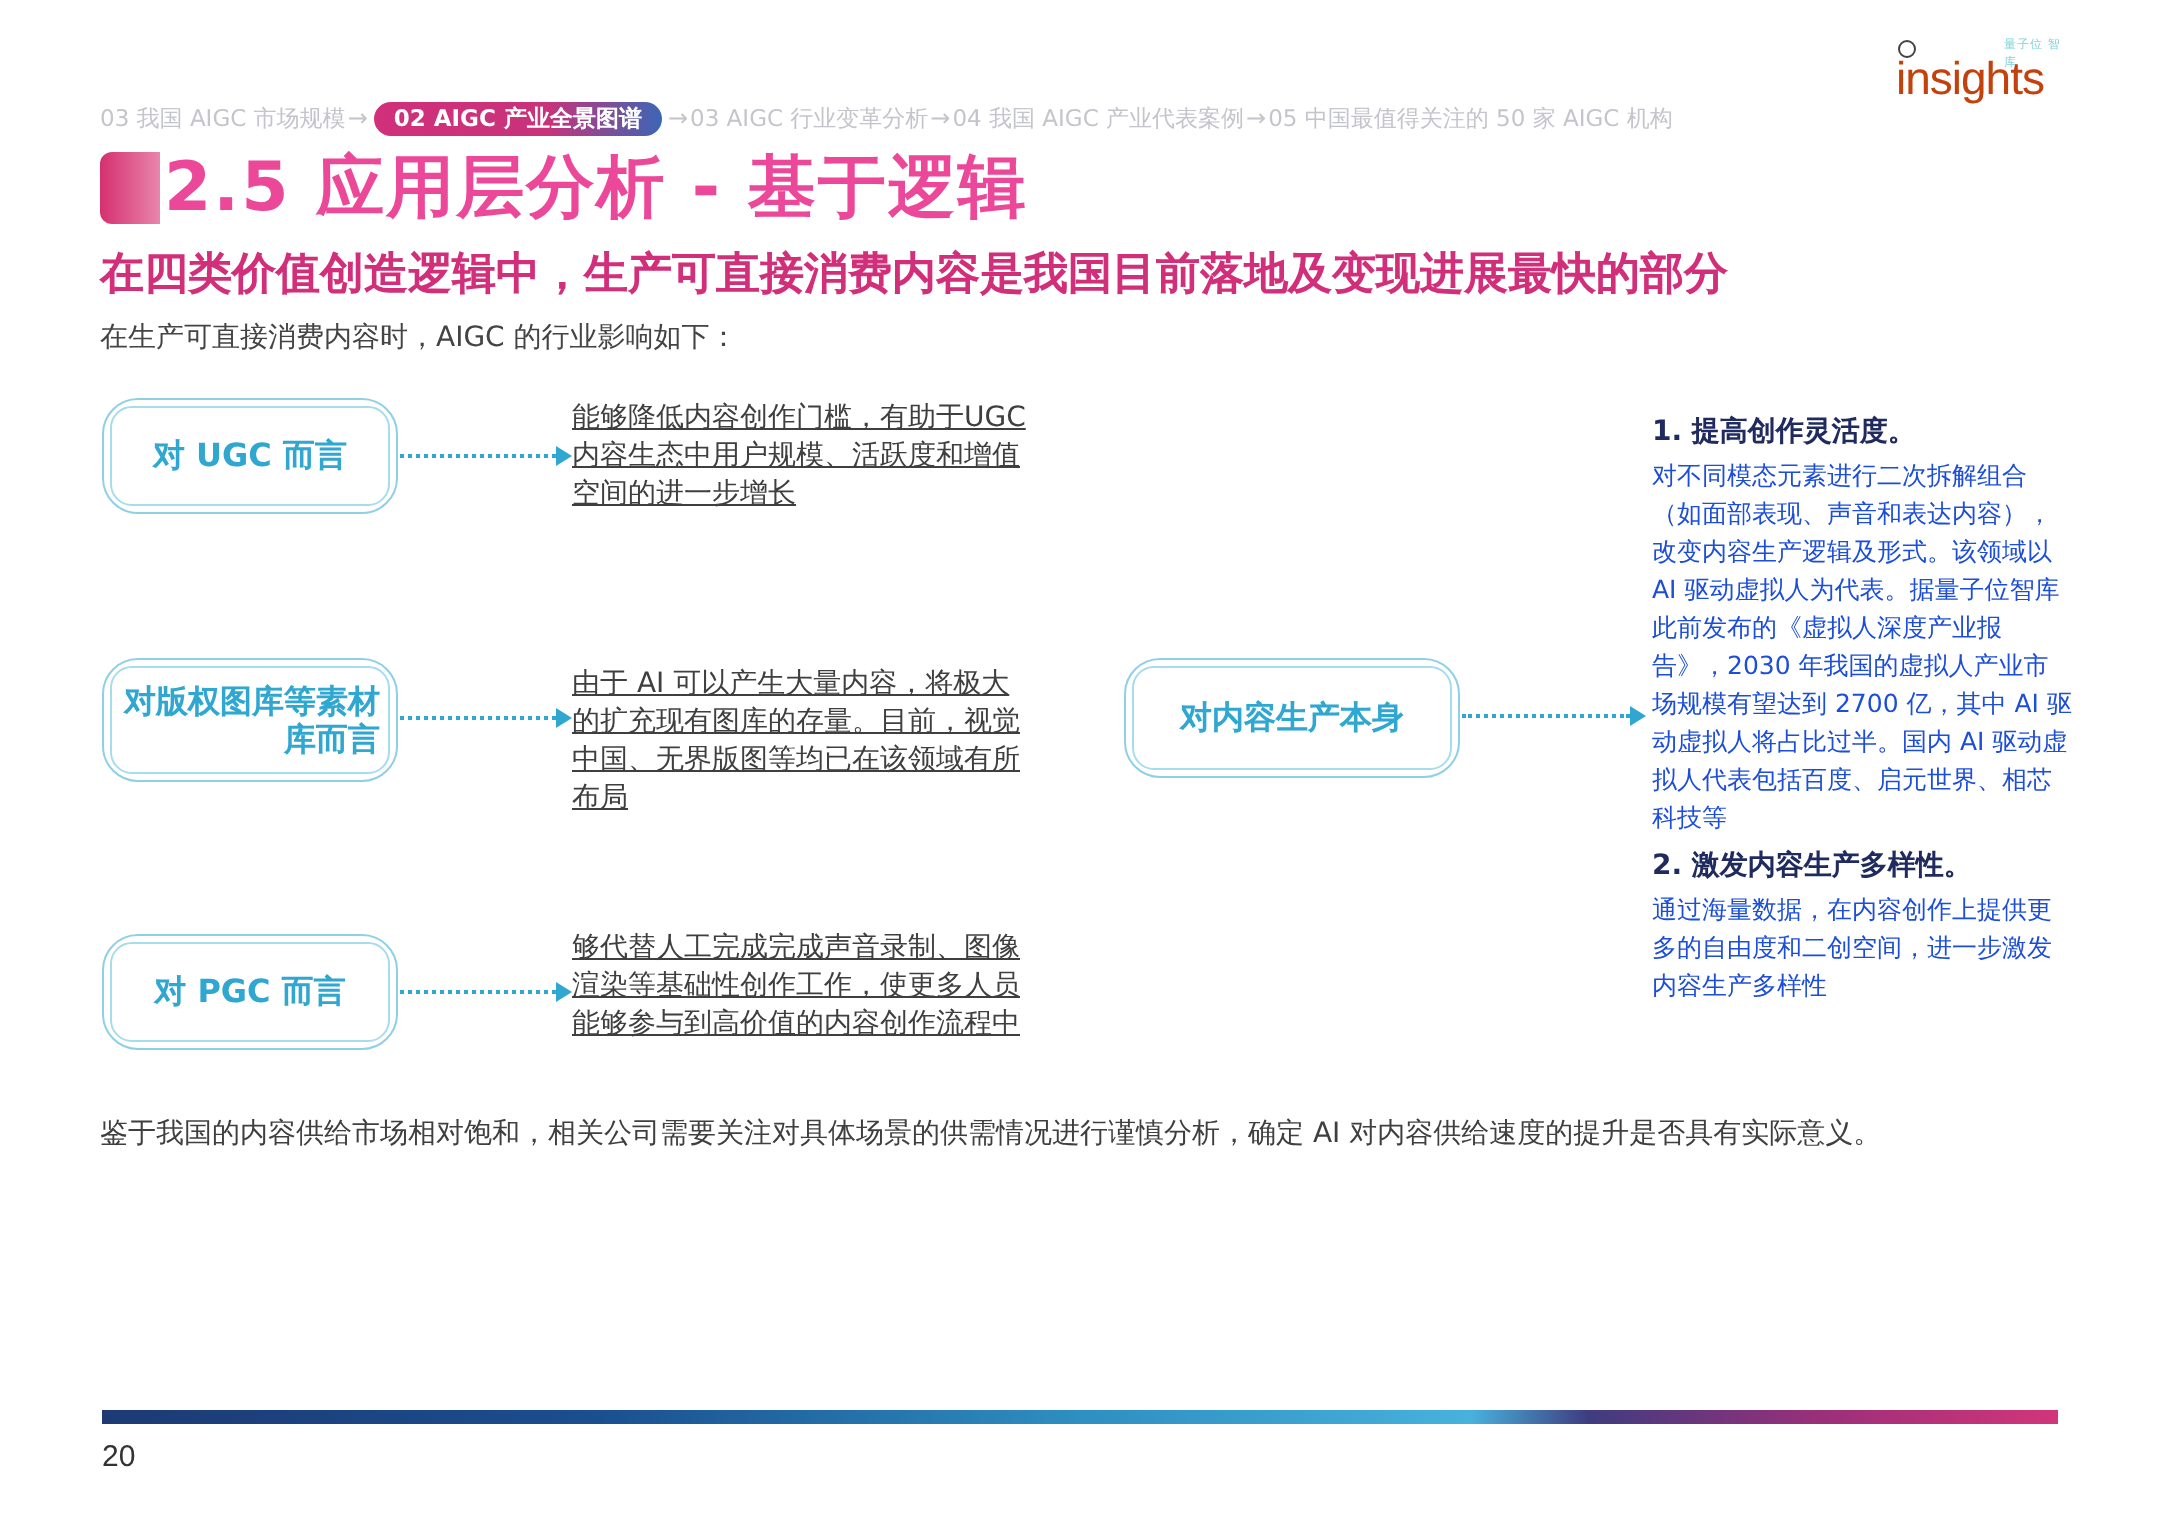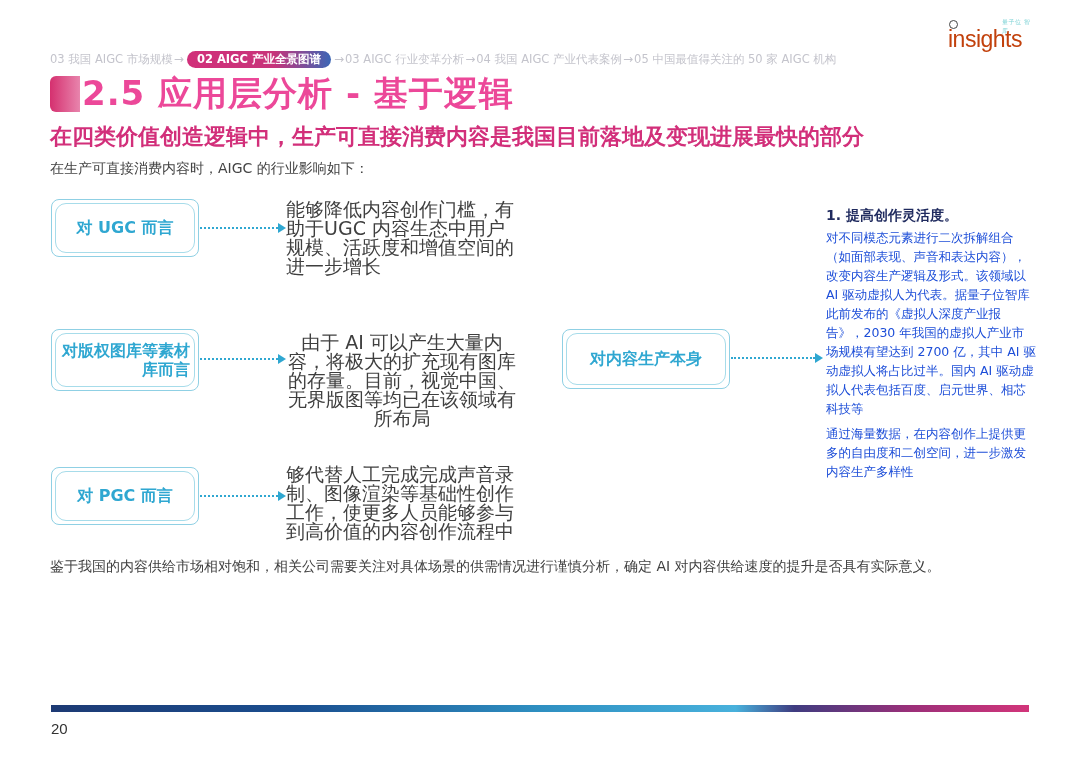--- a/index.html
+++ b/index.html
@@ -16,29 +16,29 @@
   .breadcrumb .crumb.active { background: linear-gradient(90deg, #d1307a 0%, #c8337a 60%, #3b66b5 100%); color: #fff; font-weight: bold; padding: 1px 10px; border-radius: 9px; margin: 0 2px; }
   .breadcrumb .arrow { color: #c4c4cc; margin: 0 1px; font-size: 12px; }
 
   .title-wrap { position: absolute; left: 50px; top: 74px; height: 40px; display: flex; align-items: center; }
   .title-bar { width: 30px; height: 36px; border-radius: 6px 0 0 6px; background: linear-gradient(90deg, #d5306f 0%, #e885ad 100%); position: absolute; left: 0; top: 2px; }
   .title { position: relative; left: 32px; font-size: 34px; font-weight: bold; color: #ec4899; white-space: nowrap; letter-spacing: 1px; }
 
   .subtitle { position: absolute; left: 50px; top: 122px; font-size: 22px; font-weight: bold; color: #d22f7a; white-space: nowrap; }
   .intro { position: absolute; left: 50px; top: 160px; font-size: 14px; color: #444; white-space: nowrap; }
 
-  .box { position: absolute; border: 1.5px solid #8fd0e4; border-radius: 8px; display: flex; align-items: center; justify-content: center; text-align: center; }
+  .box { position: absolute; border: 1.5px solid #8fd0e4; border-radius: 18px; display: flex; align-items: center; justify-content: center; text-align: center; }
   .box::before { content: ""; position: absolute; inset: 3px; border: 1px solid #a7dcea; border-radius: 11px; }
   .box span { position: relative; font-size: 16px; font-weight: bold; color: #2fa7d1; line-height: 1.2; }
 
   .connector { position: absolute; height: 10px; display: flex; align-items: center; }
   .connector .dots { flex: 1; border-top: 2px dotted #2fa7d1; }
   .connector .head { width: 0; height: 0; border-top: 5px solid transparent; border-bottom: 5px solid transparent; border-left: 8px solid #2fa7d1; }
 
-  .desc { position: absolute; font-size: 19px; line-height: 19px; color: #3f3f3f; }
+  .desc { position: absolute; font-size: 14px; line-height: 19px; color: #3f3f3f; text-decoration: underline; }
   .right-col { position: absolute; left: 826px; top: 207px; width: 210px; }
   .right-col h4 { font-size: 14px; font-weight: bold; color: #1f2a5e; margin: 0 0 3px 0; }
   .right-col p { font-size: 12.5px; line-height: 19px; color: #1d4ed8; margin-bottom: 6px; }
 
   .conclusion { position: absolute; left: 50px; top: 558px; font-size: 14px; color: #3f3f3f; white-space: nowrap; }
 
   .footer-bar { position: absolute; left: 51px; top: 705px; width: 978px; height: 7px; background: linear-gradient(90deg, #1d3a74 0%, #1a4e8f 25%, #2e8fc1 50%, #48b1dc 70%, #3f3c80 76%, #9c2f79 88%, #d2357a 100%); }
   .page-num { position: absolute; left: 51px; top: 720px; font-size: 15px; color: #333; font-family: "Liberation Sans Narrow", "Liberation Sans", sans-serif; text-align: right; }
 </style>
 </head>
@@ -79,21 +79,21 @@
 </div>
 <div class="desc" style="left:286px; top:200px; width:232px;">能够降低内容创作门槛，有助于UGC 内容生态中用户规模、活跃度和增值空间的进一步增长</div>
 
 <div class="box" style="left:51px; top:329px; width:148px; height:62px;">
   <span style="padding:0 8px;text-align:right;">对版权图库等素材库而言</span>
 </div>
 <div class="connector" style="left:200px; top:354px; width:86px;">
   <div class="dots"></div>
   <div class="head"></div>
 </div>
-<div class="desc" style="left:286px; top:333px; width:232px;text-align:center;">由于 AI 可以产生大量内容，将极大的扩充现有图库的存量。目前，视觉中国、无界版图等均已在该领域有所布局</div>
+<div class="desc" style="left:286px; top:333px; width:232px;">由于 AI 可以产生大量内容，将极大的扩充现有图库的存量。目前，视觉中国、无界版图等均已在该领域有所布局</div>
 
 <div class="box" style="left:51px; top:467px; width:148px; height:58px;">
   <span>对 PGC 而言</span>
 </div>
 <div class="connector" style="left:200px; top:491px; width:86px;">
   <div class="dots"></div>
   <div class="head"></div>
 </div>
 <div class="desc" style="left:286px; top:465px; width:232px;">够代替人工完成完成声音录制、图像渲染等基础性创作工作，使更多人员能够参与到高价值的内容创作流程中</div>
 
@@ -101,19 +101,20 @@
   <span>对内容生产本身</span>
 </div>
 <div class="connector" style="left:731px; top:353px; width:92px;">
   <div class="dots"></div>
   <div class="head"></div>
 </div>
 
 <div class="right-col">
   <h4>1. 提高创作灵活度。</h4>
   <p>对不同模态元素进行二次拆解组合（如面部表现、声音和表达内容），改变内容生产逻辑及形式。该领域以 AI 驱动虚拟人为代表。据量子位智库此前发布的《虚拟人深度产业报告》，2030 年我国的虚拟人产业市场规模有望达到 2700 亿，其中 AI 驱动虚拟人将占比过半。国内 AI 驱动虚拟人代表包括百度、启元世界、相芯科技等</p>
+  <h4>2. 激发内容生产多样性。</h4>
   <p>通过海量数据，在内容创作上提供更多的自由度和二创空间，进一步激发内容生产多样性</p>
 </div>
 
 <div class="conclusion">鉴于我国的内容供给市场相对饱和，相关公司需要关注对具体场景的供需情况进行谨慎分析，确定 AI 对内容供给速度的提升是否具有实际意义。</div>
 
 <div class="footer-bar"></div>
 <div class="page-num">20</div>
 
 </body></html>

